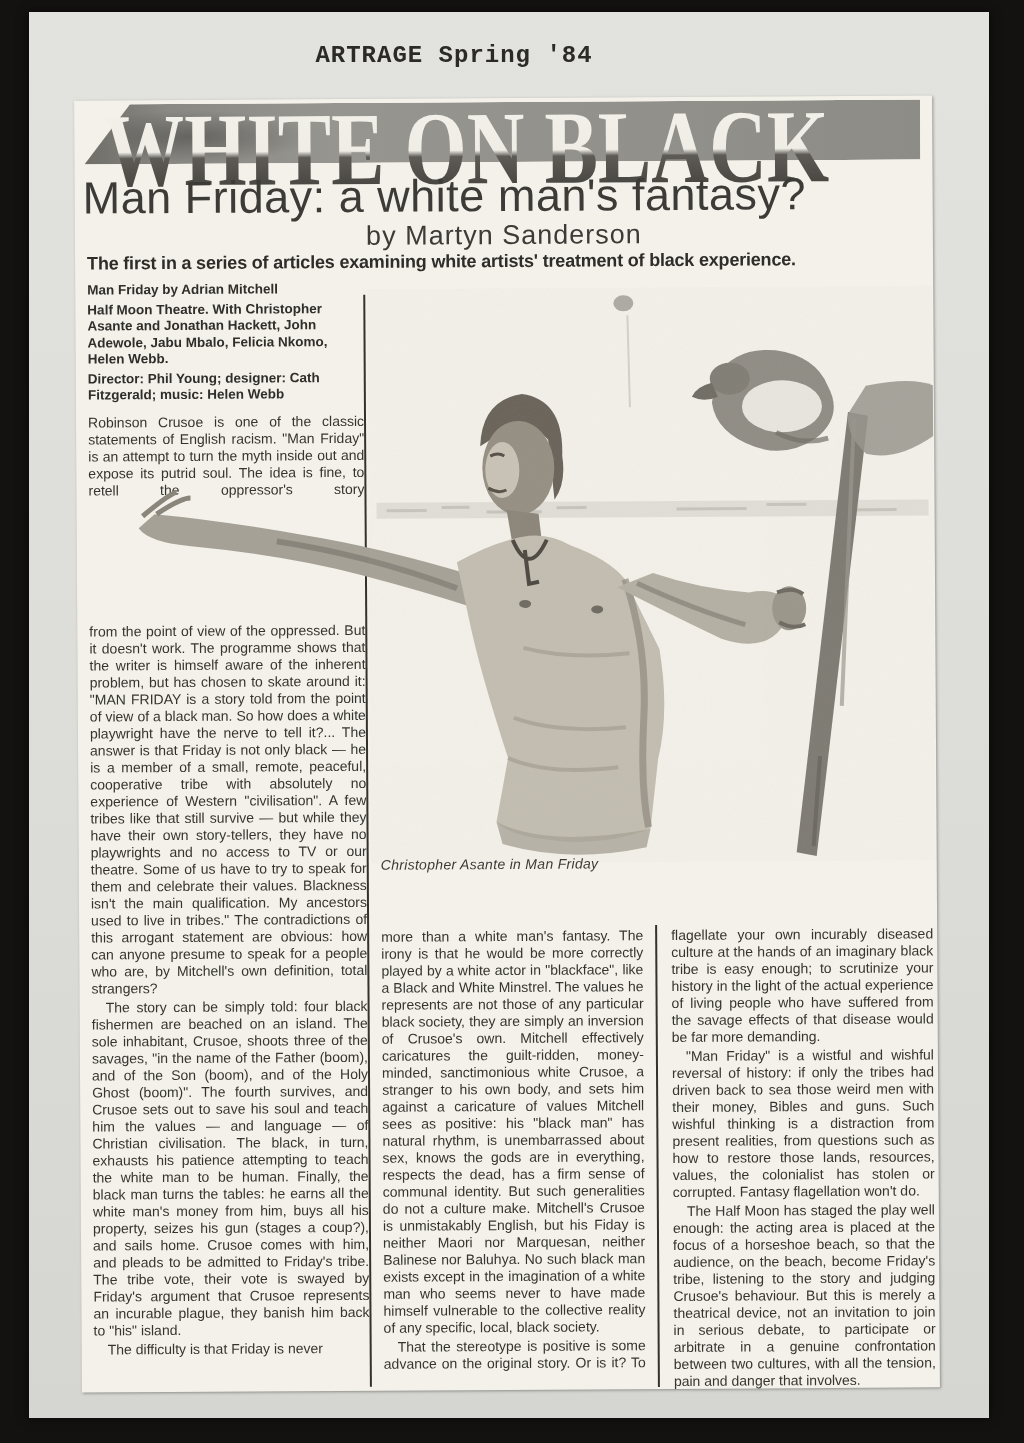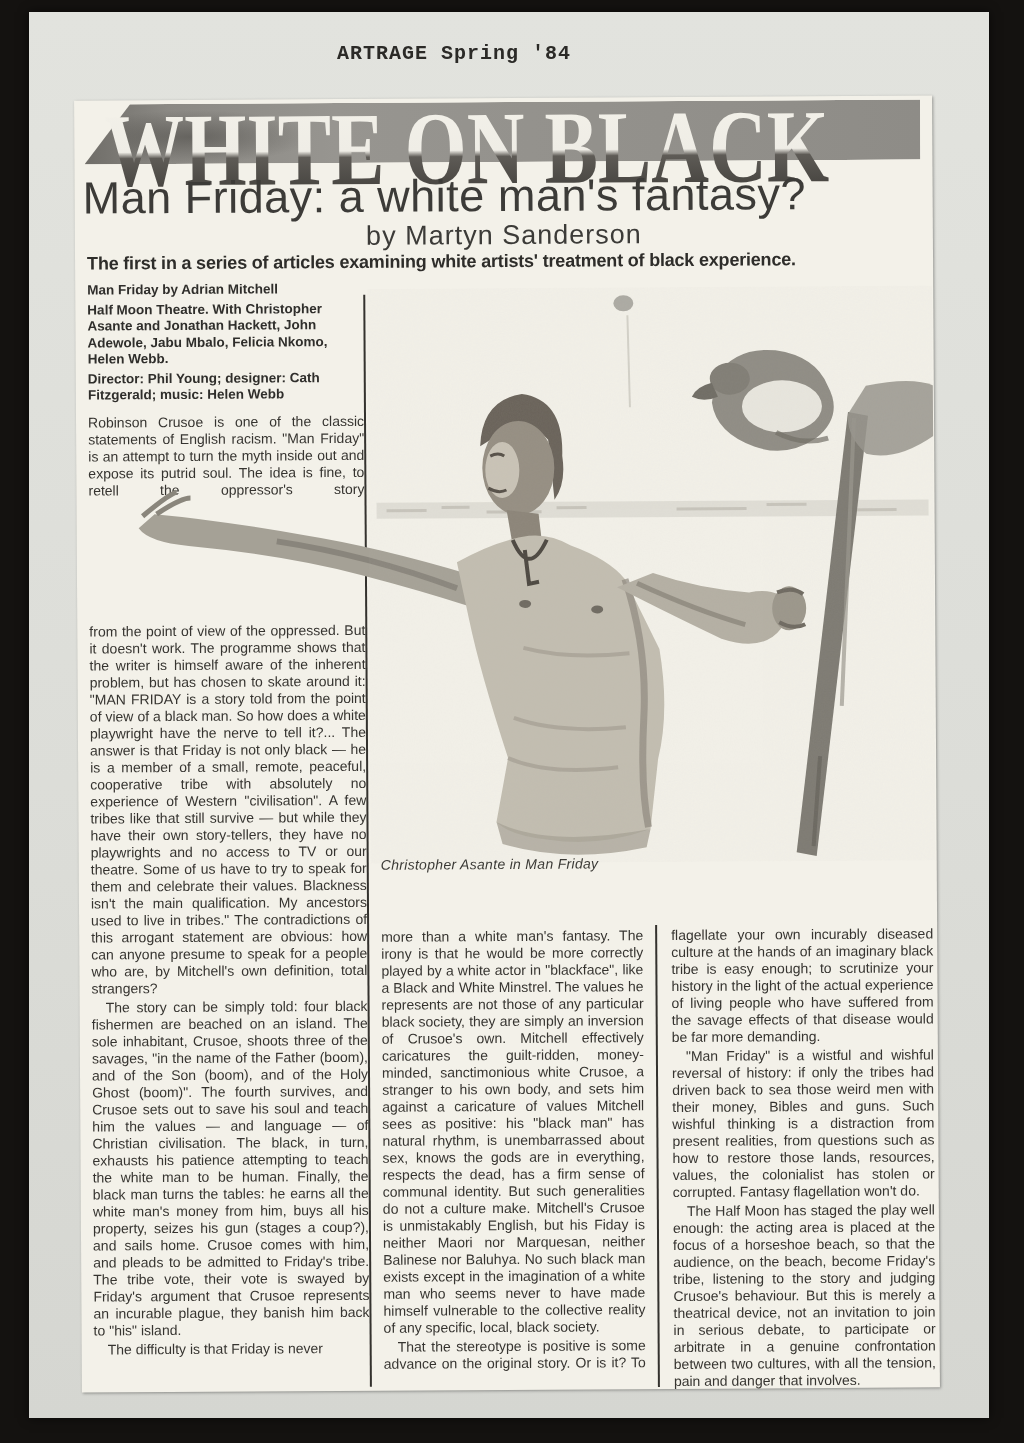--- a/index.html
+++ b/index.html
@@ -13,21 +13,21 @@
   
   .sheet{
     position:absolute;left:29px;top:12px;width:960px;height:1406px;
     background:linear-gradient(180deg,#e2e3de 0%,#dcddd8 55%,#d5d6d1 100%);
     box-shadow:0 0 10px rgba(0,0,0,.6);
   }
   .masthead{
     position:absolute;left:255px;top:30px;width:340px;
     text-align:center;
     font-family:"Liberation Mono",monospace;
-    font-weight:bold;font-size:20px;letter-spacing:1px;
+    font-weight:bold;font-size:24px;letter-spacing:1px;
     color:#2b2a27;
   }
   
   .clipping{
     position:absolute;left:78px;top:98px;width:858px;height:1292px;
     background:#f3f1e9;
     transform:rotate(-0.35deg);
     box-shadow:1px 1px 3px rgba(0,0,0,.35);
   }
   

